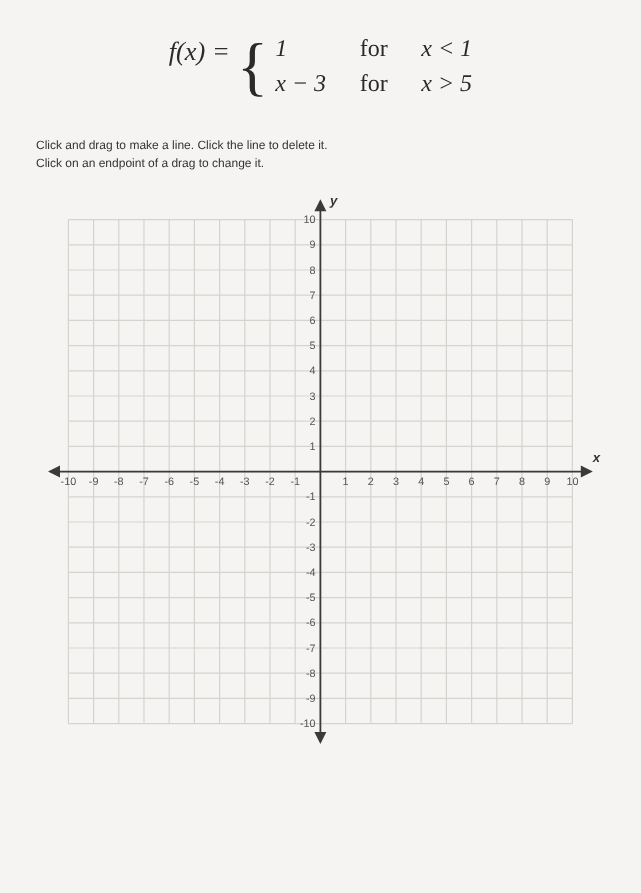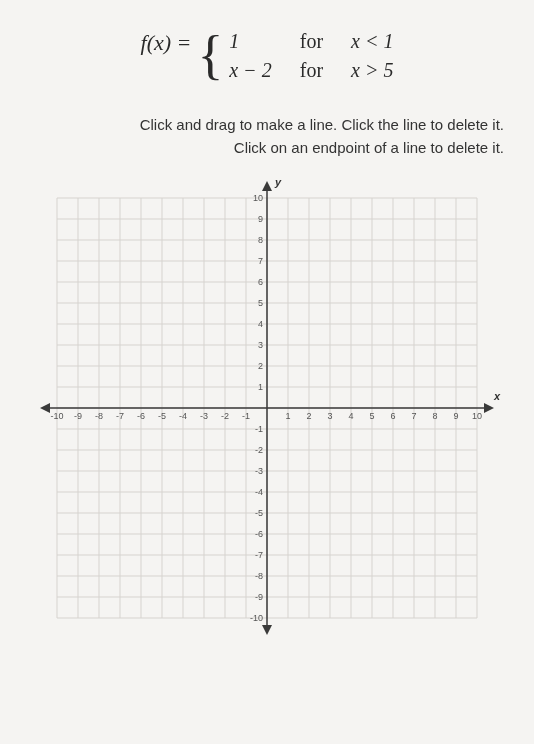--- a/index.html
+++ b/index.html
@@ -32,23 +32,23 @@
   }
   .cases {
     display: grid;
     grid-template-columns: auto auto auto;
     column-gap: 28px;
     row-gap: 6px;
     font-size: 20px;
   }
   .cases .for { font-style: normal; }
   .instructions {
-    text-align: right;
+    text-align: left;
     font-family: Arial, sans-serif;
-    font-size: 15px;
+    font-size: 10px;
     color: #333;
     margin-bottom: 14px;
     line-height: 1.5;
   }
   .graph-wrap {
     width: 470px;
     height: 470px;
     margin: 0 auto;
     position: relative;
   }
@@ -72,29 +72,29 @@
 </head>
 <body>
 
 <div class="formula">
   <span class="lhs">f(x) =</span>
   <span class="brace">{</span>
   <span class="cases">
     <span>1</span>
     <span class="for">for</span>
     <span>x &lt; 1</span>
-    <span>x − 2</span>
+    <span>x − 3</span>
     <span class="for">for</span>
     <span>x &gt; 5</span>
   </span>
 </div>
 
 <div class="instructions">
   <div>Click and drag to make a line. Click the line to delete it.</div>
-  <div>Click on an endpoint of a line to delete it.</div>
+  <div>Click on an endpoint of a drag to change it.</div>
 </div>
 
 <div class="graph-wrap">
   <svg id="graph-svg" width="470" height="470" viewBox="0 0 470 470">
       <line x1="25" y1="445" x2="25" y2="25" class="grid-line"></line>
       <line x1="46" y1="445" x2="46" y2="25" class="grid-line"></line>
       <line x1="67" y1="445" x2="67" y2="25" class="grid-line"></line>
       <line x1="88" y1="445" x2="88" y2="25" class="grid-line"></line>
       <line x1="109" y1="445" x2="109" y2="25" class="grid-line"></line>
       <line x1="130" y1="445" x2="130" y2="25" class="grid-line"></line>

